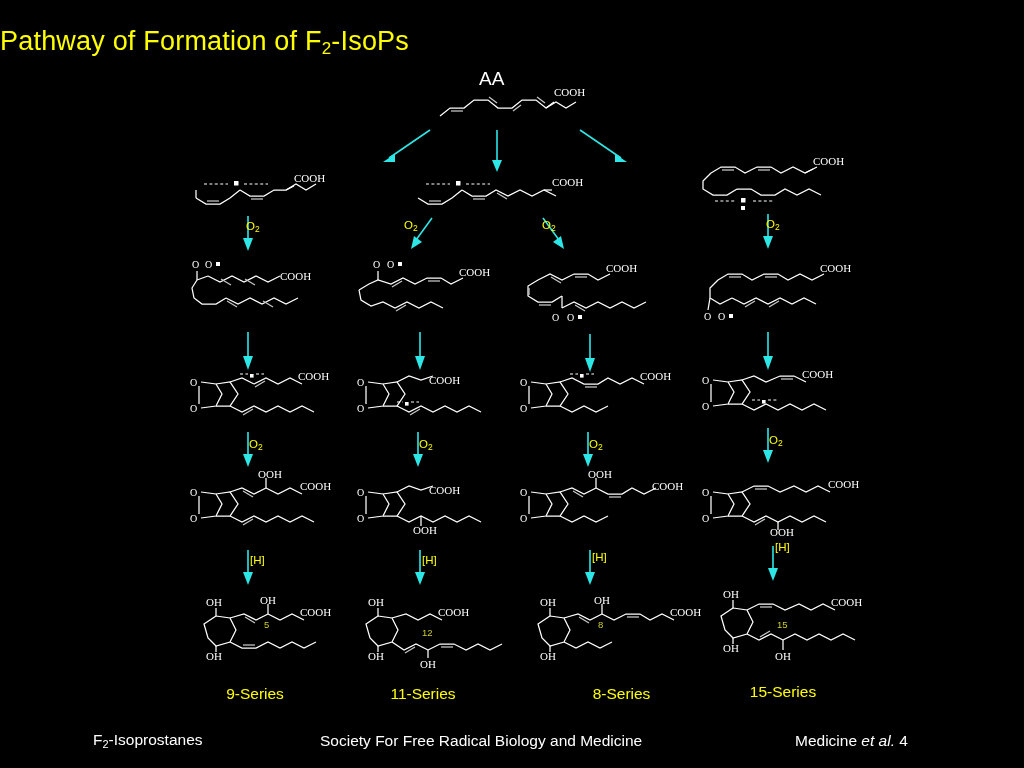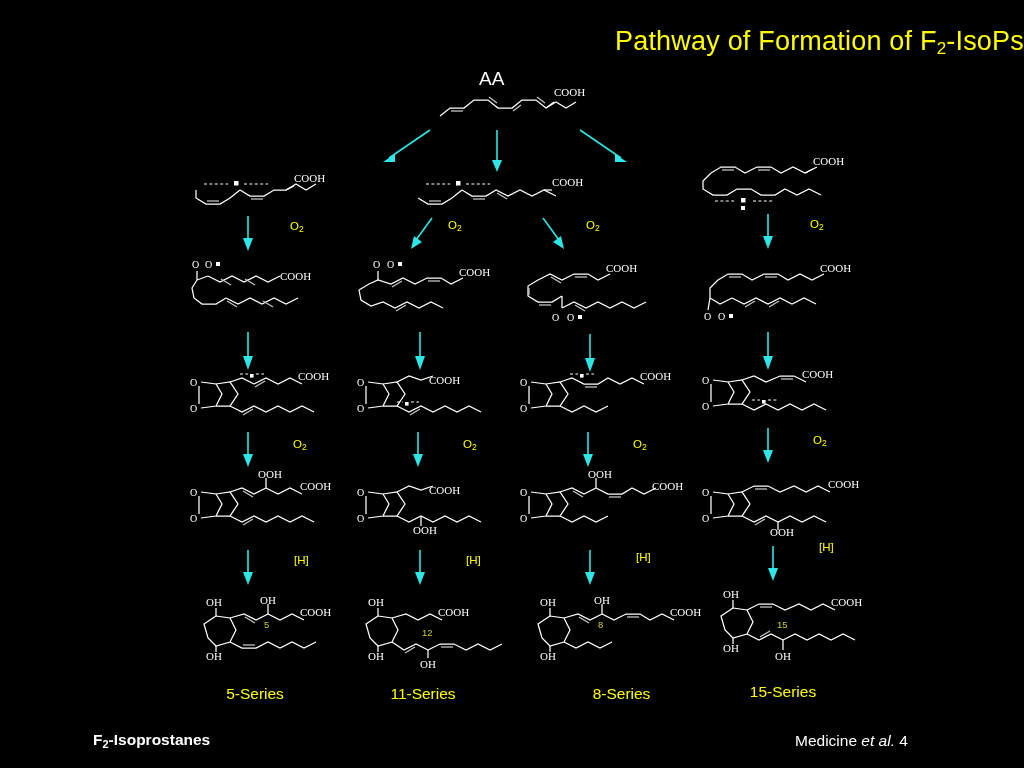--- a/index.html
+++ b/index.html
@@ -1,36 +1,36 @@
 <!DOCTYPE html>
 <html><head>
 <meta charset="utf-8">
 <style>
   html,body{margin:0;padding:0;background:#000;}
   body{width:1024px;height:768px;overflow:hidden;
        font-family:"Liberation Sans","DejaVu Sans",sans-serif;}
   #slide{position:relative;width:1024px;height:768px;background:#000;}
 
-  .title{position:absolute;left:0;top:26px;width:1024px;text-align:right;
+  .title{position:absolute;left:0;top:26px;width:1024px;text-align:left;
          color:#ffff00;font-size:27px;letter-spacing:.2px;}
   .title sub{font-size:17px;vertical-align:-4px;}
 
   .aa-label{position:absolute;color:#ffffff;font-size:19px;font-weight:normal;}
 
   .series-label{position:absolute;color:#ffff00;font-size:15.5px;text-align:center;}
 
   .footer{position:absolute;bottom:18px;color:#ffffff;font-size:15.5px;}
-  .footer.left{left:93px;font-weight:bold;}
+  .footer.left{left:93px;font-weight:normal;}
   .footer.left sub{font-size:11px;vertical-align:-3px;}
   .footer.mid{left:320px;}
   .footer.right{left:795px;}
   .footer .ital{font-style:italic;}
 
   .struct{position:absolute;}
-  .arrowlbl{position:absolute;color:#ffff00;font-size:11.5px;margin-left:44px;}
+  .arrowlbl{position:absolute;color:#ffff00;font-size:11.5px;}
   .arrowlbl sub{font-size:8.5px;vertical-align:-2px;}
   svg{display:block;overflow:visible;}
   .bond{stroke:#ffffff;fill:none;stroke-width:1.25;}
   .bondg{stroke:#c8c8c8;fill:none;stroke-width:1.25;}
   .dash{stroke:#ffffff;fill:none;stroke-width:1.2;stroke-dasharray:3 2.4;}
   .atxt{fill:#ffffff;font-family:"Liberation Serif","DejaVu Serif",serif;font-size:11px;}
   .atxt-s{fill:#ffffff;font-family:"Liberation Serif","DejaVu Serif",serif;font-size:10px;}
   .poslbl{fill:#cccc33;font-family:"Liberation Sans",sans-serif;font-size:9.5px;}
   .rdot{fill:#ffffff;}
   .arw{stroke:#2ee6e6;fill:none;stroke-width:1.6;}
@@ -496,25 +496,26 @@
       <text class="atxt" x="126" y="22">COOH</text>
       <path class="bond" d="M42,50 L54,56 L66,50 L78,56"></path>
       <path class="bondg" d="M55,53 L65,47"></path>
       <path class="bond" d="M78,56 L78,66"></path>
       <text class="atxt" x="70" y="76">OH</text>
       <text class="poslbl" x="72" y="44">15</text>
       <path class="bond" d="M78,56 L90,50 L102,56 L114,50 L126,56 L138,50 L150,56"></path>
     </svg>
   </div>
 
-  <div class="series-label" style="left:190px;top:685px;width:130px;">5-Series</div>
+  <div class="series-label" style="left:190px;top:685px;width:130px;">9-Series</div>
   <div class="series-label" style="left:358px;top:685px;width:130px;">11-Series</div>
   <div class="series-label" style="left:559px;top:685px;width:125px;">8-Series</div>
   <div class="series-label" style="left:718px;top:683px;width:130px;">15-Series</div>
 
   <div class="footer left">
     <span>F</span><sub>2</sub><span>-Isoprostanes</span>
   </div>
+  <div class="footer mid">Society For Free Radical Biology and Medicine</div>
   <div class="footer right">
     <span>Medicine </span><span class="ital">et al.</span><span> 4</span>
   </div>
 
 </div>
 
 </body></html>

